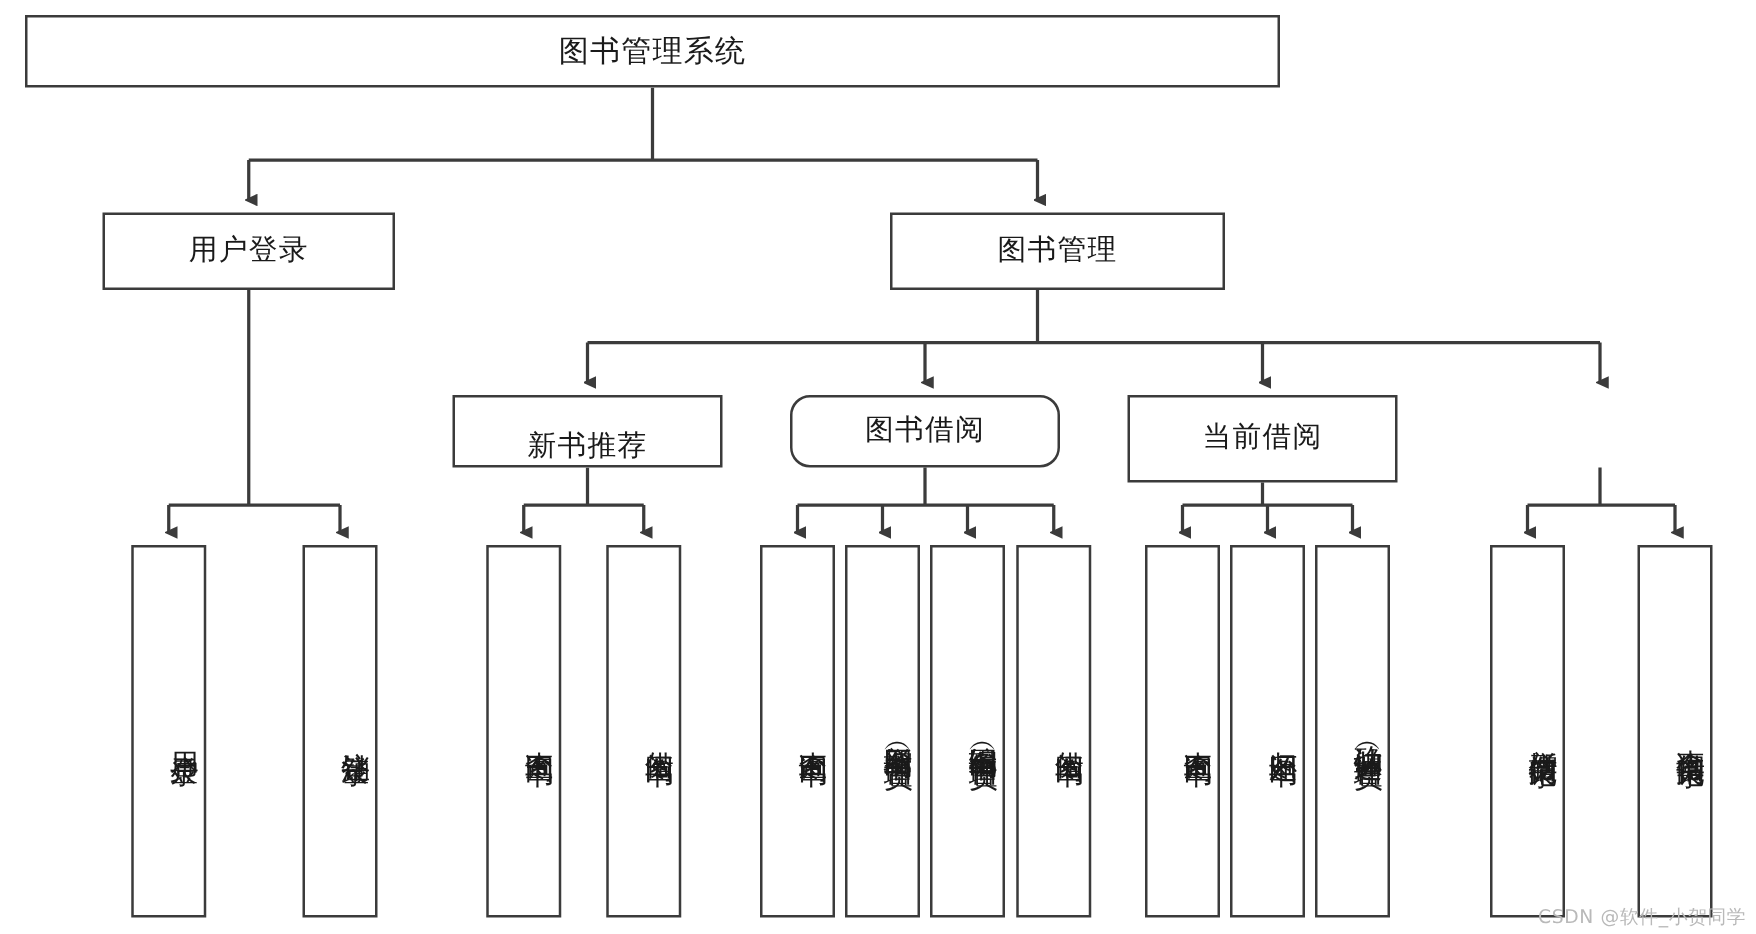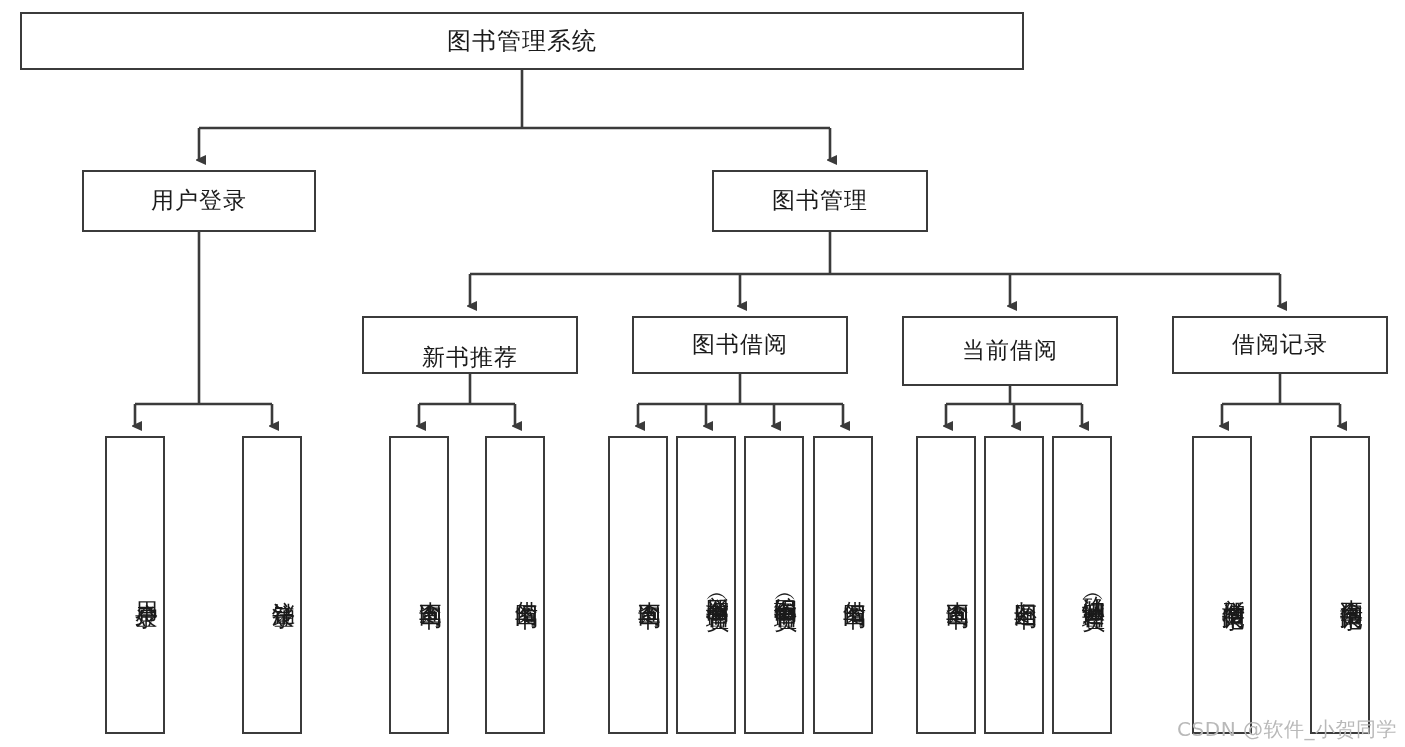--- a/index.html
+++ b/index.html
@@ -55,21 +55,21 @@
     text-orientation: upright;
     white-space: nowrap;
   }
   #root-node {
     font-size: 24px;
   }
   #watermark {
     position: absolute;
     right: 8px;
     bottom: 4px;
-    font-size: 20px;
+    font-size: 15px;
     color: #b9b9b9;
     letter-spacing: 0.5px;
     white-space: nowrap;
   }
 </style>
 </head>
 <body>
 
 <div id="canvas">
 
@@ -124,35 +124,32 @@
     </g>
   </svg>
 
   <div class="node horizontal" id="root-node" style="left:20px; top:12px; width:1004px; height:58px;">
     <span class="node-label">图书管理系统</span>
   </div>
 
   <div class="node horizontal" style="left:82px; top:170px; width:234px; height:62px;">
     <span class="node-label">用户登录</span>
   </div>
-  <div class="node horizontal" style="left:712px; top:170px; width:216px; height:62px;text-align:right;">
+  <div class="node horizontal" style="left:712px; top:170px; width:268px; height:62px;text-align:right;">
     <span class="node-label">图书管理</span>
   </div>
 
   <div class="node horizontal" style="left:362px; top:316px; width:216px; height:58px;align-items:flex-end;">
     <span class="node-label">新书推荐</span>
   </div>
-  <div class="node horizontal" style="left:632px; top:316px; width:216px; height:58px;">
+  <div class="node horizontal" style="left:632px; top:316px; width:216px; height:58px;border-radius:16px;">
     <span class="node-label">图书借阅</span>
   </div>
   <div class="node horizontal" style="left:902px; top:316px; width:216px; height:70px;">
     <span class="node-label">当前借阅</span>
-  </div>
-  <div class="node horizontal" style="left:1172px; top:316px; width:216px; height:58px;">
-    <span class="node-label">借阅记录</span>
   </div>
 
   <div class="node vertical" style="left:105px; top:436px; width:60px; height:298px;">
     <span class="node-label">用户登录</span>
   </div>
   <div class="node vertical" style="left:242px; top:436px; width:60px; height:298px;">
     <span class="node-label">注销登录</span>
   </div>
   <div class="node vertical" style="left:389px; top:436px; width:60px; height:298px;">
     <span class="node-label">查询图书</span>

